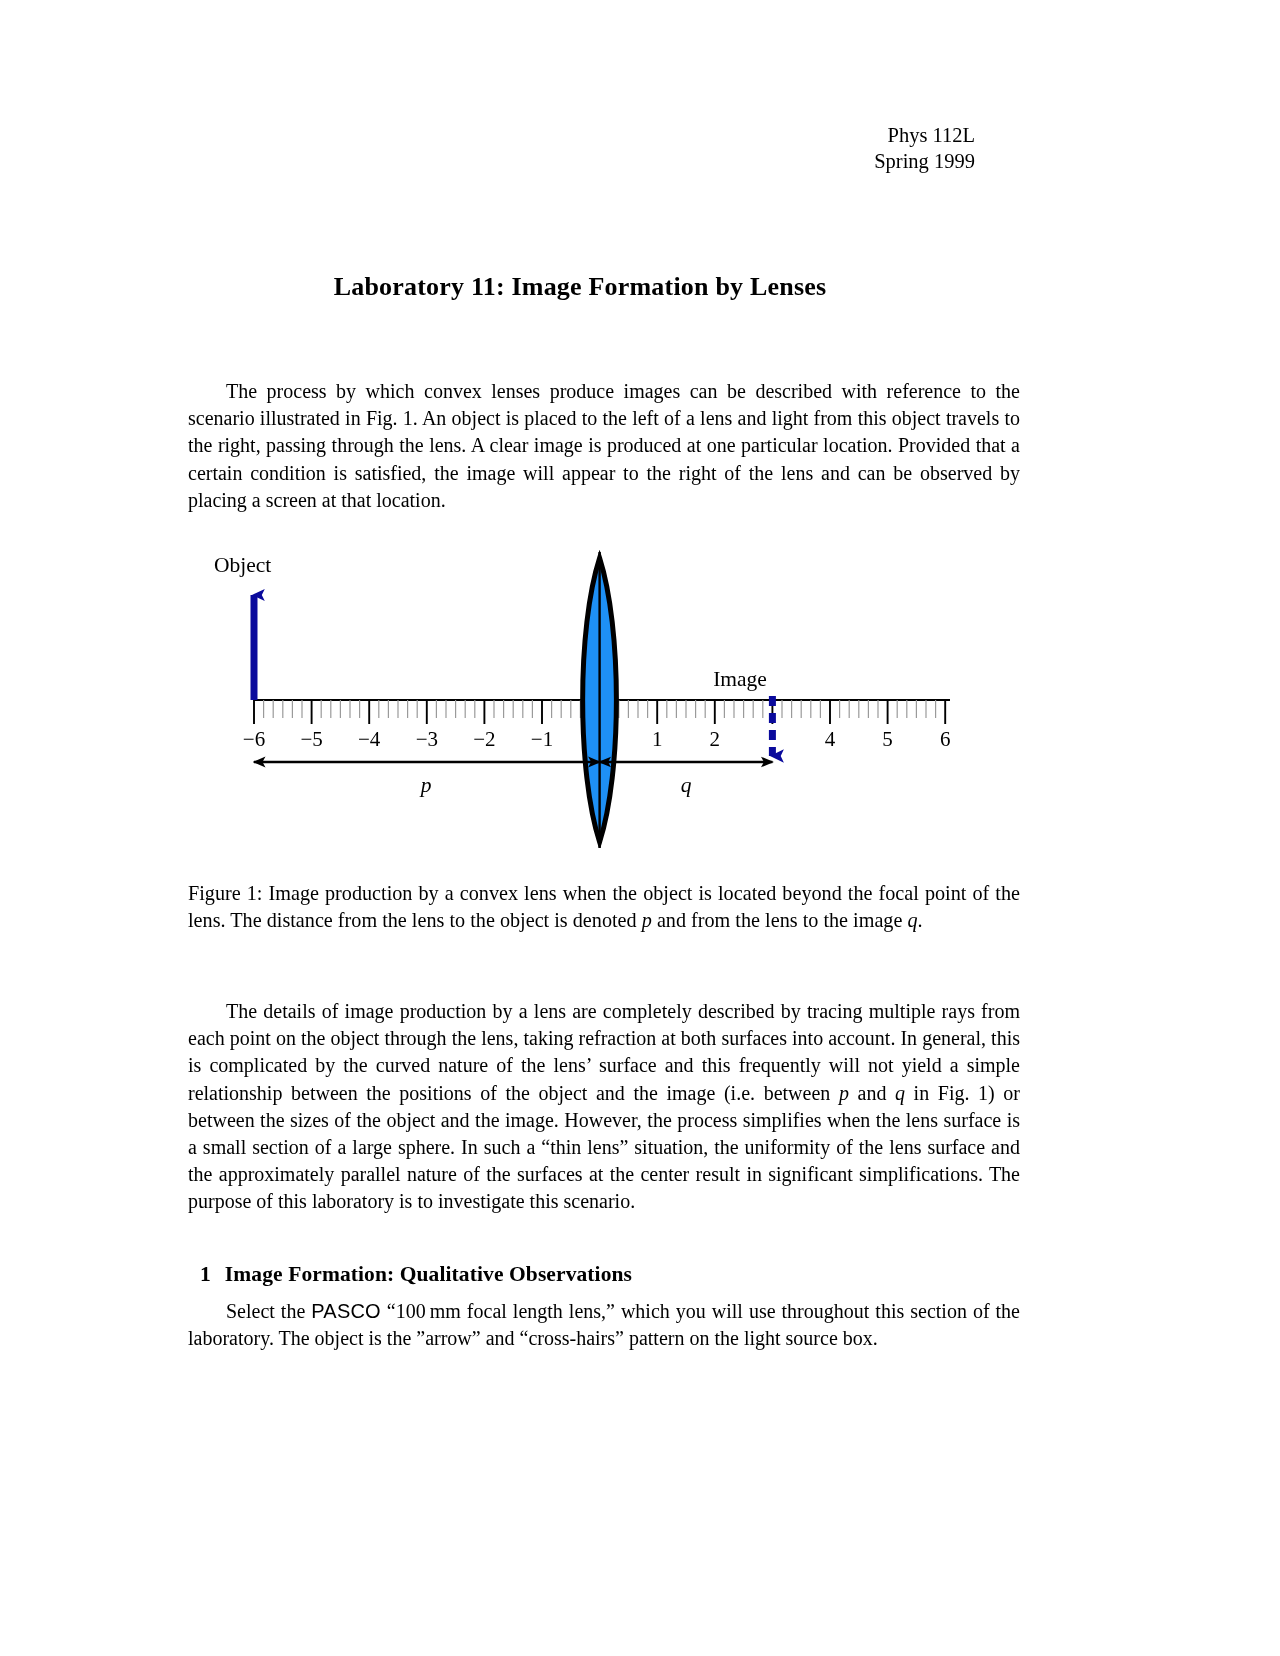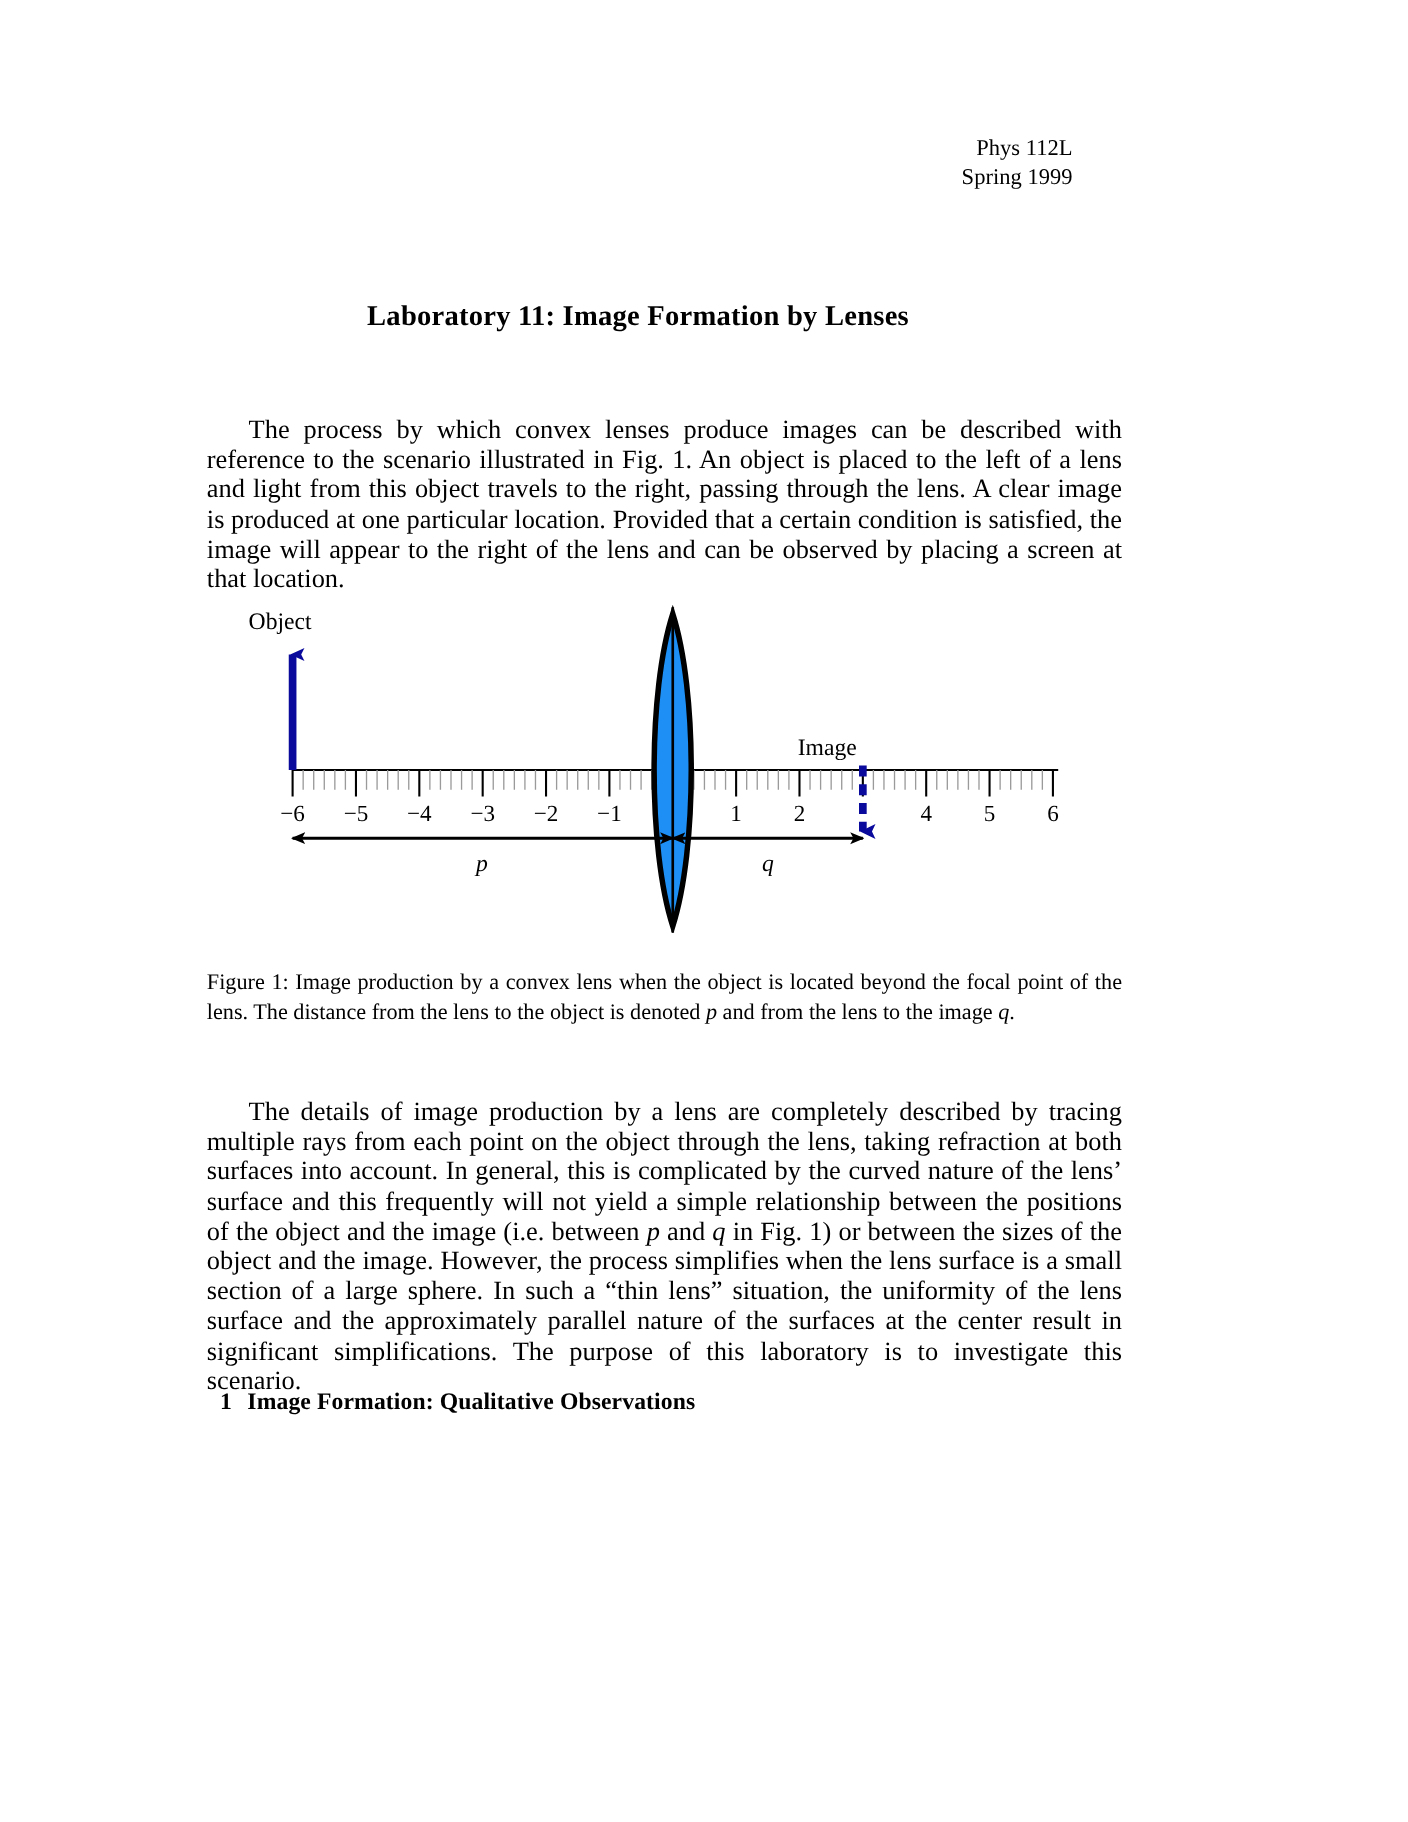--- a/index.html
+++ b/index.html
@@ -41,21 +41,21 @@
     letter-spacing: 0.2px;
   }
   
   .col {
     position: absolute;
     left: 188px;
     width: 832px;
   }
   p.body {
     margin: 0;
-    font-size: 24px;
+    font-size: 20px;
     line-height: 27.2px;
     text-align: justify;
     text-indent: 38px;
     -webkit-hyphens: none;
     hyphens: none;
   }
   .caption {
     margin: 0;
     font-size: 20.2px;
     line-height: 27px;
@@ -65,21 +65,21 @@
   .sans { font-family: "Liberation Sans", sans-serif; letter-spacing: .2px;}
   .secheading {
     font-size: 21.5px;
     font-weight: bold;
     letter-spacing: .1px;
   }
   .secnum { margin-right: 14px; }
   
   .figure {
     position: absolute;
-    left: 200px;
+    left: 188px;
     top: 548px;
     width: 832px;
     height: 300px;
   }
   .figure svg { display:block; }
 </style>
 </head>
 <body>
 
 <div class="page">
@@ -230,14 +230,17 @@
   </div>
 
   <div class="col" style="top:998px;">
     <p class="body"><span>The details of image production by a lens are completely described by tracing multiple rays from each point on the object through the lens, taking refraction at both surfaces into account. In general, this is complicated by the curved nature of the lens’ surface and this frequently will not yield a simple relationship between the positions of the object and the image (i.e. between </span><span class="mi">p</span><span> and </span><span class="mi">q</span><span> in Fig. 1) or between the sizes of the object and the image. However, the process simplifies when the lens surface is a small section of a large sphere. In such a “thin lens” situation, the uniformity of the lens surface and the approximately parallel nature of the surfaces at the center result in significant simplifications. The purpose of this laboratory is to investigate this scenario.</span></p>
   </div>
 
   <div class="col" style="left:200px; width:820px; top:1262px;">
     <div class="secheading"><span class="secnum">1</span><span>Image Formation: Qualitative Observations</span></div>
   </div>
 
+  <div class="col" style="top:1298px;">
+    <p class="body"><span>Select the </span><span class="sans">PASCO</span><span> “100 mm focal length lens,” which you will use throughout this section of the laboratory. The object is the ”arrow” and “cross-hairs” pattern on the light source box.</span></p>
+  </div>
 
 </div>
 
 </body></html>

